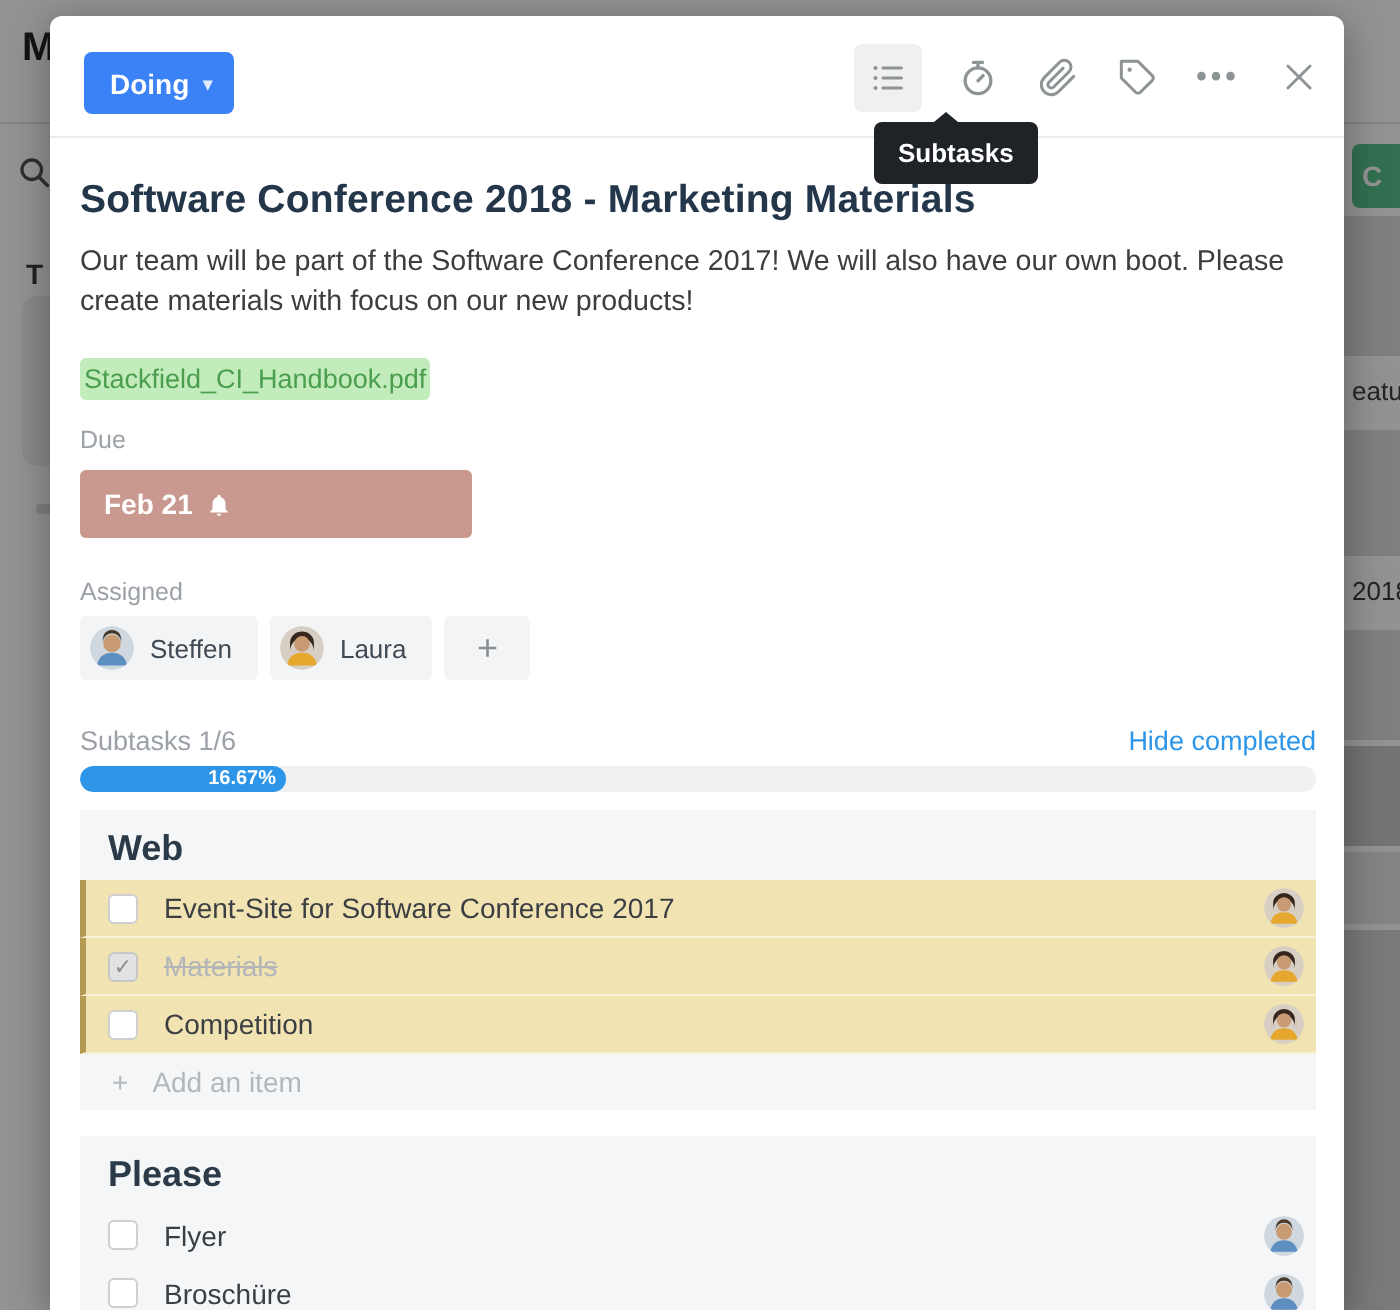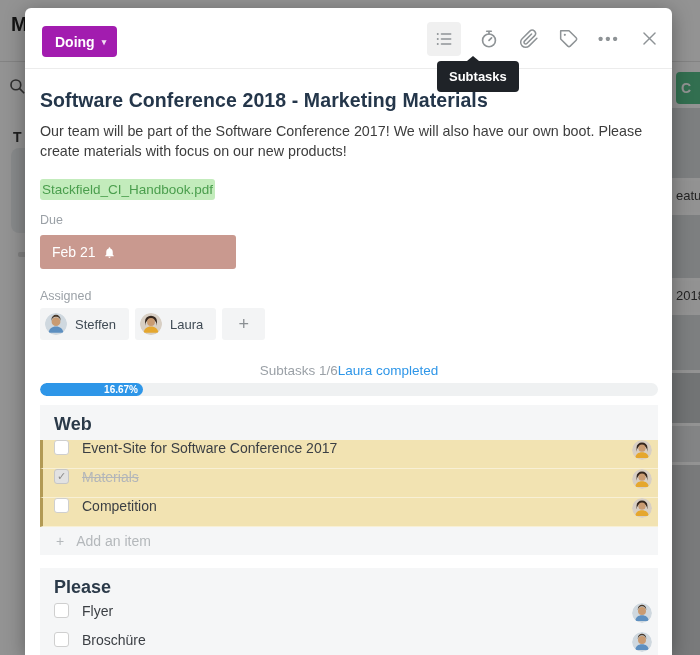--- a/index.html
+++ b/index.html
@@ -27,64 +27,64 @@
   .cc8 { top:465px; height:190px; background:#d0d2d4; }
   .col-card span { display:block; font-size:13px; color:#333; padding:7px 0 0 4px; white-space:nowrap; }
 
   .overlay { position:absolute; inset:0; background:rgba(15,15,15,0.45); }
 
   
   .modal { position:absolute; left:25px; top:8px; width:647px; height:647px; background:#fff;
            border-radius:6px 6px 0 0; box-shadow:0 4px 20px rgba(0,0,0,0.35); overflow:hidden; }
 
   .m-header { position:relative; height:61px; border-bottom:1px solid #ececec; }
-  .status-btn { position:absolute; left:17px; top:18px; height:31px; background:#a21caf; border-radius:4px;
+  .status-btn { position:absolute; left:17px; top:18px; height:31px; background:#3b82f6; border-radius:4px;
                 color:#fff; font-weight:bold; font-size:14px; display:flex; align-items:center; gap:7px;
                 padding:0 11px 0 13px; cursor:pointer; }
   .status-caret { font-size:9px; opacity:.85; }
   .toolbar { position:absolute; right:11px; top:0; height:61px; display:flex; align-items:center; gap:16px; }
   .tb-icon { width:24px; height:24px; color:#8e9396; display:flex; align-items:center; justify-content:center; }
   .tb-box { width:34px; height:34px; background:#f0f0f0; border-radius:4px; }
   .tb-dots { color:#8e9396; font-size:15px; letter-spacing:2px; font-weight:bold; }
   .tooltip { position:absolute; left:412px; top:53px; background:#1f2328; color:#fff; font-size:13px;
              font-weight:bold; padding:8px 12px; border-radius:4px; z-index:5; white-space:nowrap; }
   .tooltip:before { content:""; position:absolute; top:-5px; left:30px; border-left:6px solid transparent;
                     border-right:6px solid transparent; border-bottom:5px solid #1f2328; }
 
   .m-content { padding:0 14px 0 15px; }
   .card-title { margin-top:20px; font-size:19.5px; font-weight:bold; color:#24364a; letter-spacing:.1px; }
   .card-desc { margin-top:10px; font-size:14.3px; line-height:19.5px; color:#3d3d3d; max-width:610px; }
   .attach-chip { display:inline-block; margin-top:18px; background:#c3ecbc; color:#4a9e4d; font-size:13.5px;
                  padding:3px 2px; border-radius:3px; cursor:pointer; }
   .field-label { margin-top:13px; font-size:12.5px; color:#9ba1a7; }
   .due-btn { margin-top:8px; width:196px; height:34px; background:#c9998f; border-radius:3px; color:#fff;
-             font-size:14px; font-weight:normal; display:flex; align-items:center; gap:7px; padding-left:12px; cursor:pointer; }
+             font-size:14px; font-weight:bold; display:flex; align-items:center; gap:7px; padding-left:12px; cursor:pointer; }
   .due-btn svg { width:13px; height:13px; }
   .label-assigned { margin-top:20px; }
   .chips { margin-top:5px; display:flex; gap:6px; }
   .chip { height:32px; background:#f3f4f5; border-radius:3px; display:flex; align-items:center; gap:8px;
           padding:0 13px 0 5px; font-size:13px; color:#3f4a54; cursor:pointer; }
   .chip-add { width:43px; height:32px; background:#f3f4f5; border-radius:3px; color:#8a8f93; font-size:18px;
               display:flex; align-items:center; justify-content:center; cursor:pointer; }
   .avatar { width:22px; height:22px; border-radius:50%; overflow:hidden; flex:0 0 auto; }
   .avatar svg { display:block; width:100%; height:100%; }
 
-  .subtasks-bar { margin-top:23px; display:flex; justify-content:center; align-items:center; }
+  .subtasks-bar { margin-top:23px; display:flex; justify-content:space-between; align-items:center; }
   .subtasks-label { font-size:13.5px; color:#9ba1a7; }
   .hide-link { font-size:13.5px; color:#2e96e8; cursor:pointer; }
   .progress { margin-top:5px; height:13px; background:#eff1f2; border-radius:7px; overflow:hidden; }
   .progress-fill { height:13px; background:#2e96e8; border-radius:7px; color:#fff; font-size:10px;
                    font-weight:bold; text-align:right; line-height:13px; padding-right:5px; min-width:36px; }
 
   .group { background:#f5f6f7; margin-top:9px; }
   .group-print { margin-top:13px; }
   .group-name { padding:9px 14px 5px; font-size:18px; font-weight:bold; color:#2b3a49; }
   .rows-highlight .srow { background:#f2e3b2; border-left:3px solid #b29a55; padding-left:11px;
                           border-bottom:1px solid rgba(255,255,255,0.45); }
-  .srow { height:29px; display:flex; padding-left:14px; cursor:pointer; }
+  .srow { height:29px; display:flex; align-items:center; padding-left:14px; cursor:pointer; }
   .srow-text { margin-left:13px; font-size:14px; color:#3b3f44; }
   .srow .spacer { flex:1; }
   .srow .avatar { width:20px; height:20px; margin-right:6px; }
   .cbox { width:15px; height:15px; background:#fff; border:1px solid #cfcfcf; border-radius:3px; flex:0 0 auto;
           display:flex; align-items:center; justify-content:center; font-size:11px; color:#8b8b8b; }
   .srow.done .cbox { background:#e2e2e2; border-color:#c6c6c6; }
   .srow.done .srow-text { color:#b3b6b9; text-decoration:line-through; }
   .add-row { height:28px; display:flex; align-items:center; gap:12px; padding-left:16px; color:#b4b8bb;
              font-size:14px; cursor:pointer; }
 </style>
@@ -217,21 +217,21 @@
         </span>
         <span>Laura</span>
       </div>
       <div class="chip-add">+</div>
     </div>
 
     <div class="subtasks-bar">
       <div class="subtasks-label">
         <span>Subtasks</span>&nbsp;<span>1/6</span>
       </div>
-      <div class="hide-link">Laura completed</div>
+      <div class="hide-link">Hide completed</div>
     </div>
     <div class="progress">
       <div class="progress-fill" style="width: 16.67%;">16.67%</div>
     </div>
 
     
     <div class="group">
       <div class="group-name">Web</div>
       <div class="rows-highlight">
         <div class="srow">

